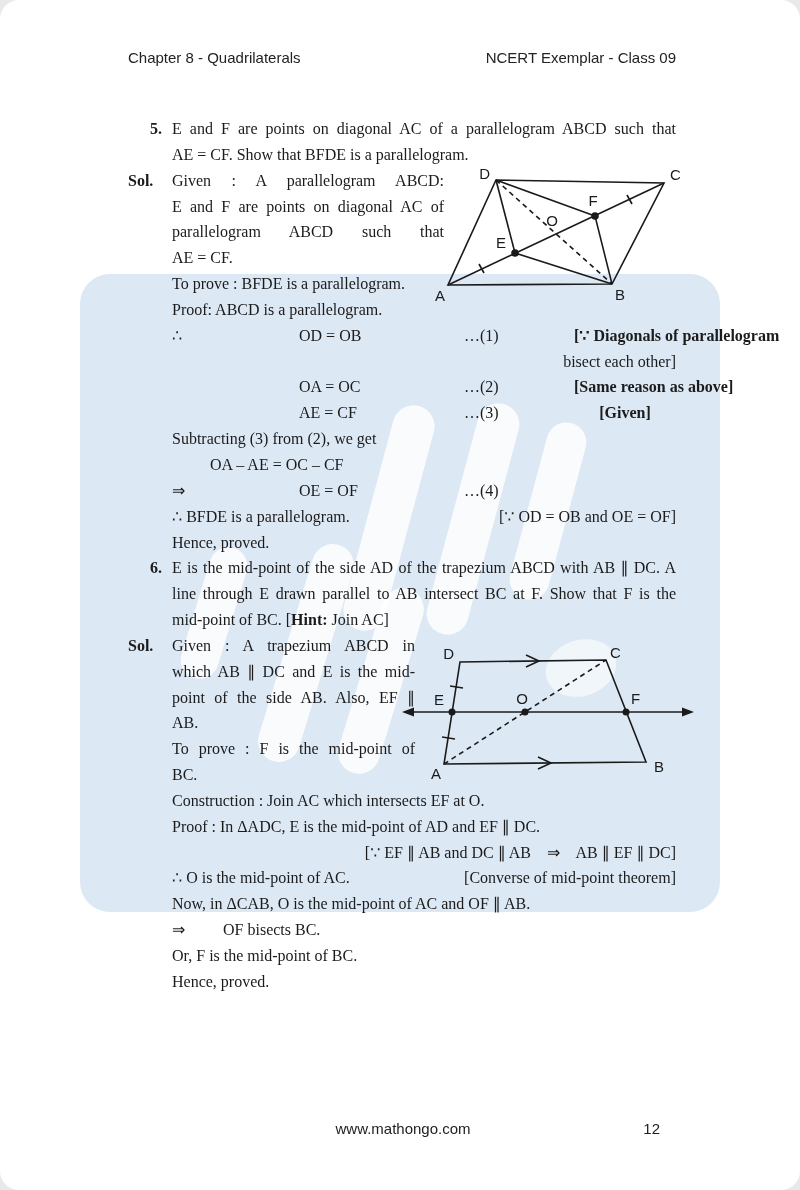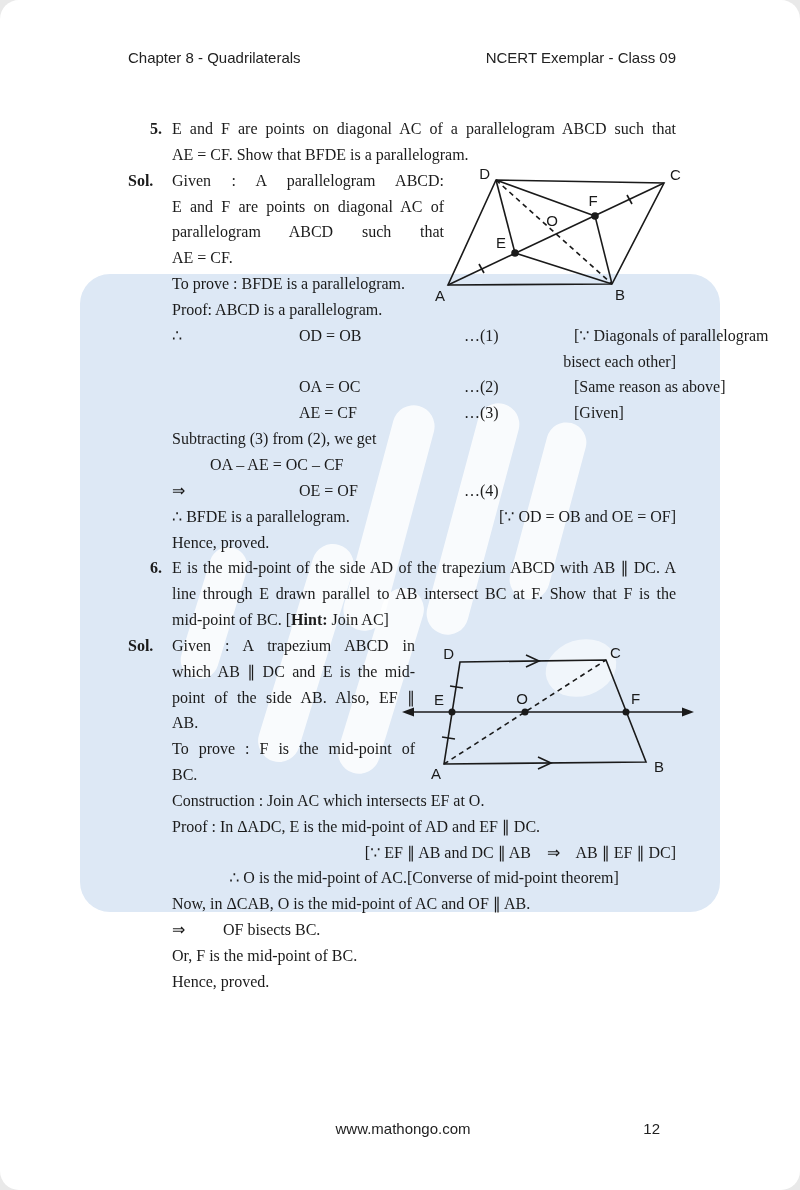--- a/index.html
+++ b/index.html
@@ -37,21 +37,21 @@
   .j{text-align:justify;text-align-last:justify;}
   .pre{white-space:pre;}
   .narrow5{width:272px;}
   .narrow6{width:243px;}
   .right{text-align:right;}
   .between{display:flex;justify-content:space-between;}
   .eqrow{display:flex;padding-left:44px;}
   .esym{flex:0 0 81px;}
   .eeq{flex:0 0 165px;margin-left:46px;}
   .enum{flex:0 0 110px;}
-  .ereason{flex:1;text-align:left;white-space:nowrap;}
+  .ereason{flex:1;text-align:center;white-space:nowrap;font-weight:bold;}
   .ind82{padding-left:82px;}
   .arrowcell{display:inline-block;width:51px;}
   b{font-weight:bold;}
   
   .diagram1{position:absolute;left:430px;top:166px;z-index:1;}
   .diagram2{position:absolute;left:398px;top:645px;z-index:1;}
   svg text{font-family:"Liberation Sans", sans-serif;font-size:15px;fill:#1a1a1a;}
 </style>
 </head>
 <body>
@@ -298,21 +298,21 @@
           <div class="line">Construction : Join AC which intersects EF at O.</div>
         </div>
     </div>
     <div class="row">
       <span class="pfx"></span>
       <div class="body">
           <div class="line">Proof : In ΔADC, E is the mid-point of AD and EF ∥ DC.</div>
         </div>
     </div>
     <div class="line right pre">[∵ EF ∥ AB and DC ∥ AB    ⇒    AB ∥ EF ∥ DC]</div>
-    <div class="between" style="padding-left:44px;justify-content:center;">
+    <div class="between" style="padding-left:44px;">
       <span class="line">∴ O is the mid-point of AC.</span>
       <span class="line">[Converse of mid-point theorem]</span>
     </div>
     <div class="row">
       <span class="pfx"></span>
       <div class="body">
           <div class="line">Now, in ΔCAB, O is the mid-point of AC and OF ∥ AB.</div>
         </div>
     </div>
     <div class="row">

